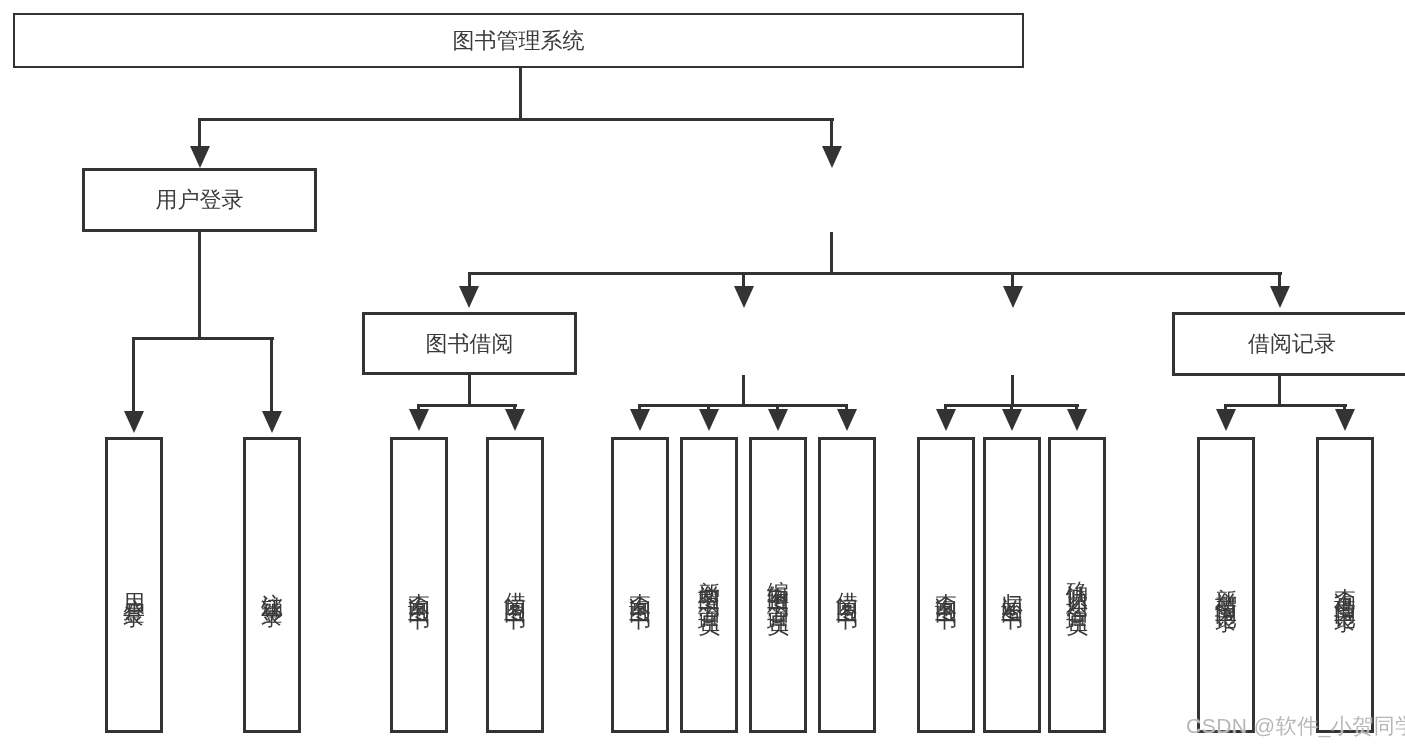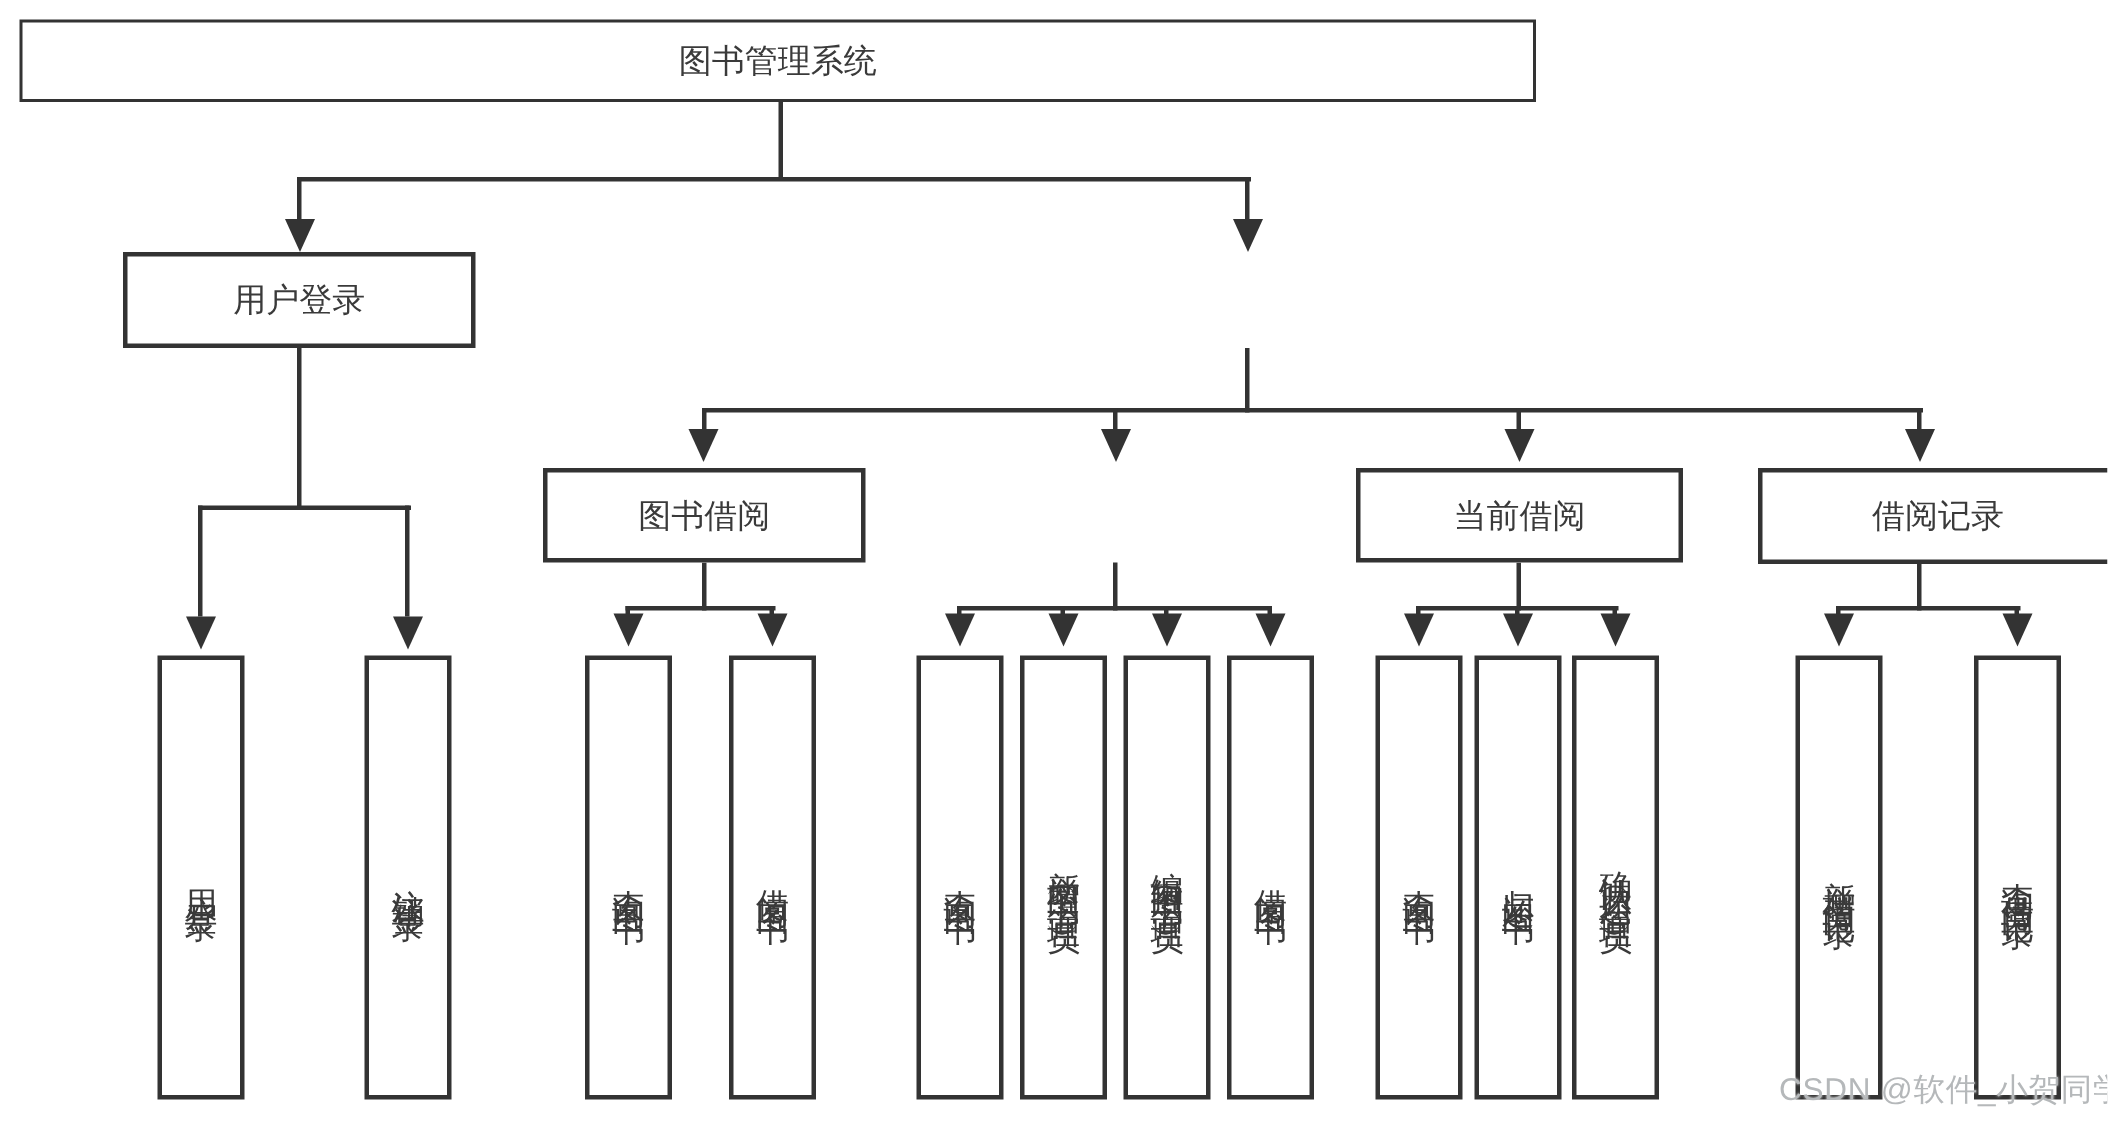--- a/index.html
+++ b/index.html
@@ -99,23 +99,20 @@
   <div class="box" style="left:82px;top:168px;width:235px;height:64px;">
     <span>用户登录</span>
   </div>
 
 
   <div class="box" style="left:362px;top:312px;width:215px;height:63px;">
     <span>图书借阅</span>
   </div>
 
 
-  <div class="box" style="left:904px;top:312px;width:218px;height:63px;">
-    <span>当前借阅</span>
-  </div>
 
   <div class="box" style="left:1172px;top:312px;width:240px;height:64px;justify-content:center;">
     <span>借阅记录</span>
   </div>
 
   <div class="box vbox" style="left:105px;top:437px;width:58px;height:296px;">用户登录</div>
   <div class="box vbox" style="left:243px;top:437px;width:58px;height:296px;">注销登录</div>
 
   <div class="box vbox" style="left:390px;top:437px;width:58px;height:296px;">查询图书</div>
   <div class="box vbox" style="left:486px;top:437px;width:58px;height:296px;">借阅图书</div>

